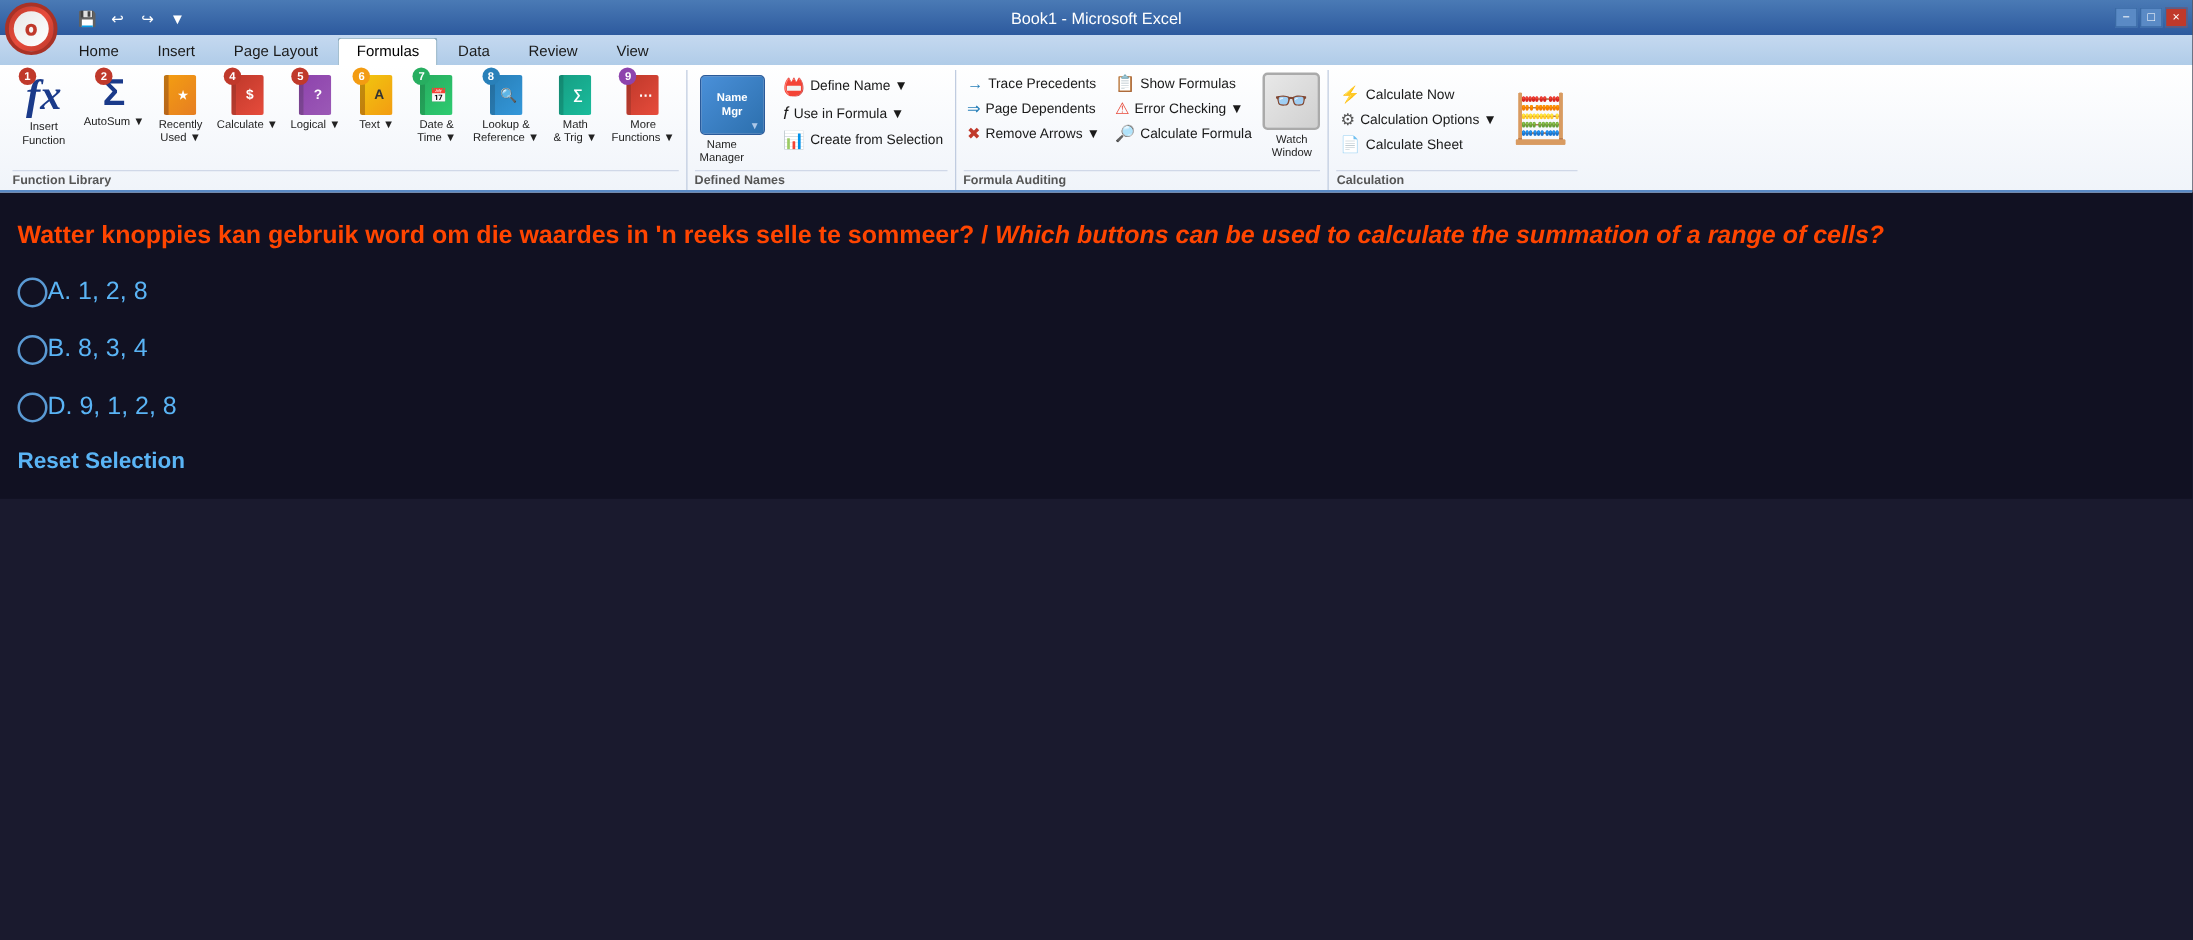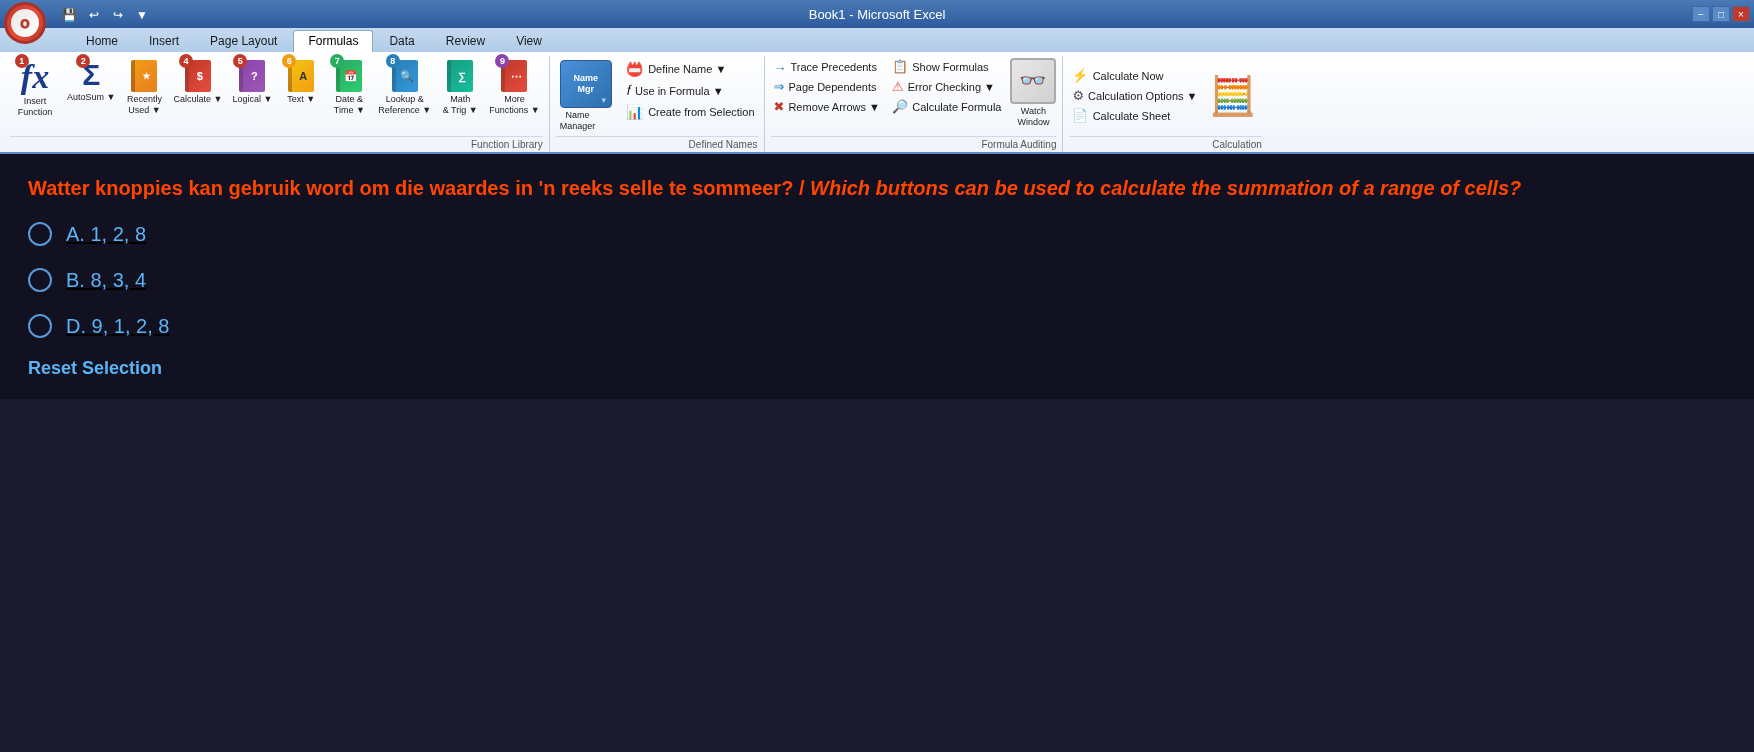--- a/index.html
+++ b/index.html
@@ -98,21 +98,21 @@
       font-weight: bold;
       color: #c0392b;
     }
 
     
     .ribbon-tabs {
       background: linear-gradient(to bottom, #c5d9f0, #b0cce8);
       height: 24px;
       display: flex;
       align-items: flex-end;
-      padding-left: 71px;
+      padding-left: 48px;
       border-bottom: none;
     }
     .ribbon-tab {
       padding: 3px 14px 4px;
       font-size: 12px;
       color: #1a1a1a;
       cursor: pointer;
       border: 1px solid transparent;
       border-bottom: none;
       margin-right: 1px;
@@ -146,24 +146,25 @@
     }
     .ribbon-group-content {
       display: flex;
       align-items: flex-start;
       gap: 4px;
       flex: 1;
     }
     .ribbon-group-label {
       font-size: 10px;
       color: #555;
-      text-align: right;
+      text-align: left;
       padding: 2px 0 2px 0;
       border-top: 1px solid #d0d8e8;
       margin-top: 2px;
+      font-weight: bold;
     }
 
     
     .rb-item {
       display: flex;
       flex-direction: column;
       align-items: center;
       cursor: pointer;
       padding: 2px 3px;
       border-radius: 3px;
@@ -302,45 +303,43 @@
       justify-content: center;
       cursor: pointer;
     }
     .glasses-icon {
       font-size: 22px;
     }
 
     
     .question-area {
       background-color: #111122;
-      padding: 20px 28px;
+      padding: 20px 14px;
       flex: 1;
     }
     .question-text {
       color: #ff4500;
       font-size: 20px;
       font-weight: bold;
       margin-bottom: 6px;
       line-height: 1.4;
     }
     .question-italic {
       font-style: italic;
     }
     .answers {
       margin-top: 20px;
       display: flex;
       flex-direction: column;
       gap: 22px;
     }
     .answer-item {
       display: flex;
-      align-items: flex-end;
-      gap: 14px;
-      cursor: pointer;
-      text-decoration: underline;
+      align-items: flex-start;
+      cursor: pointer;
     }
     .radio-circle {
       width: 24px;
       height: 24px;
       border-radius: 50%;
       border: 2px solid #5a9ad4;
       background: transparent;
       flex-shrink: 0;
     }
     .answer-label {

